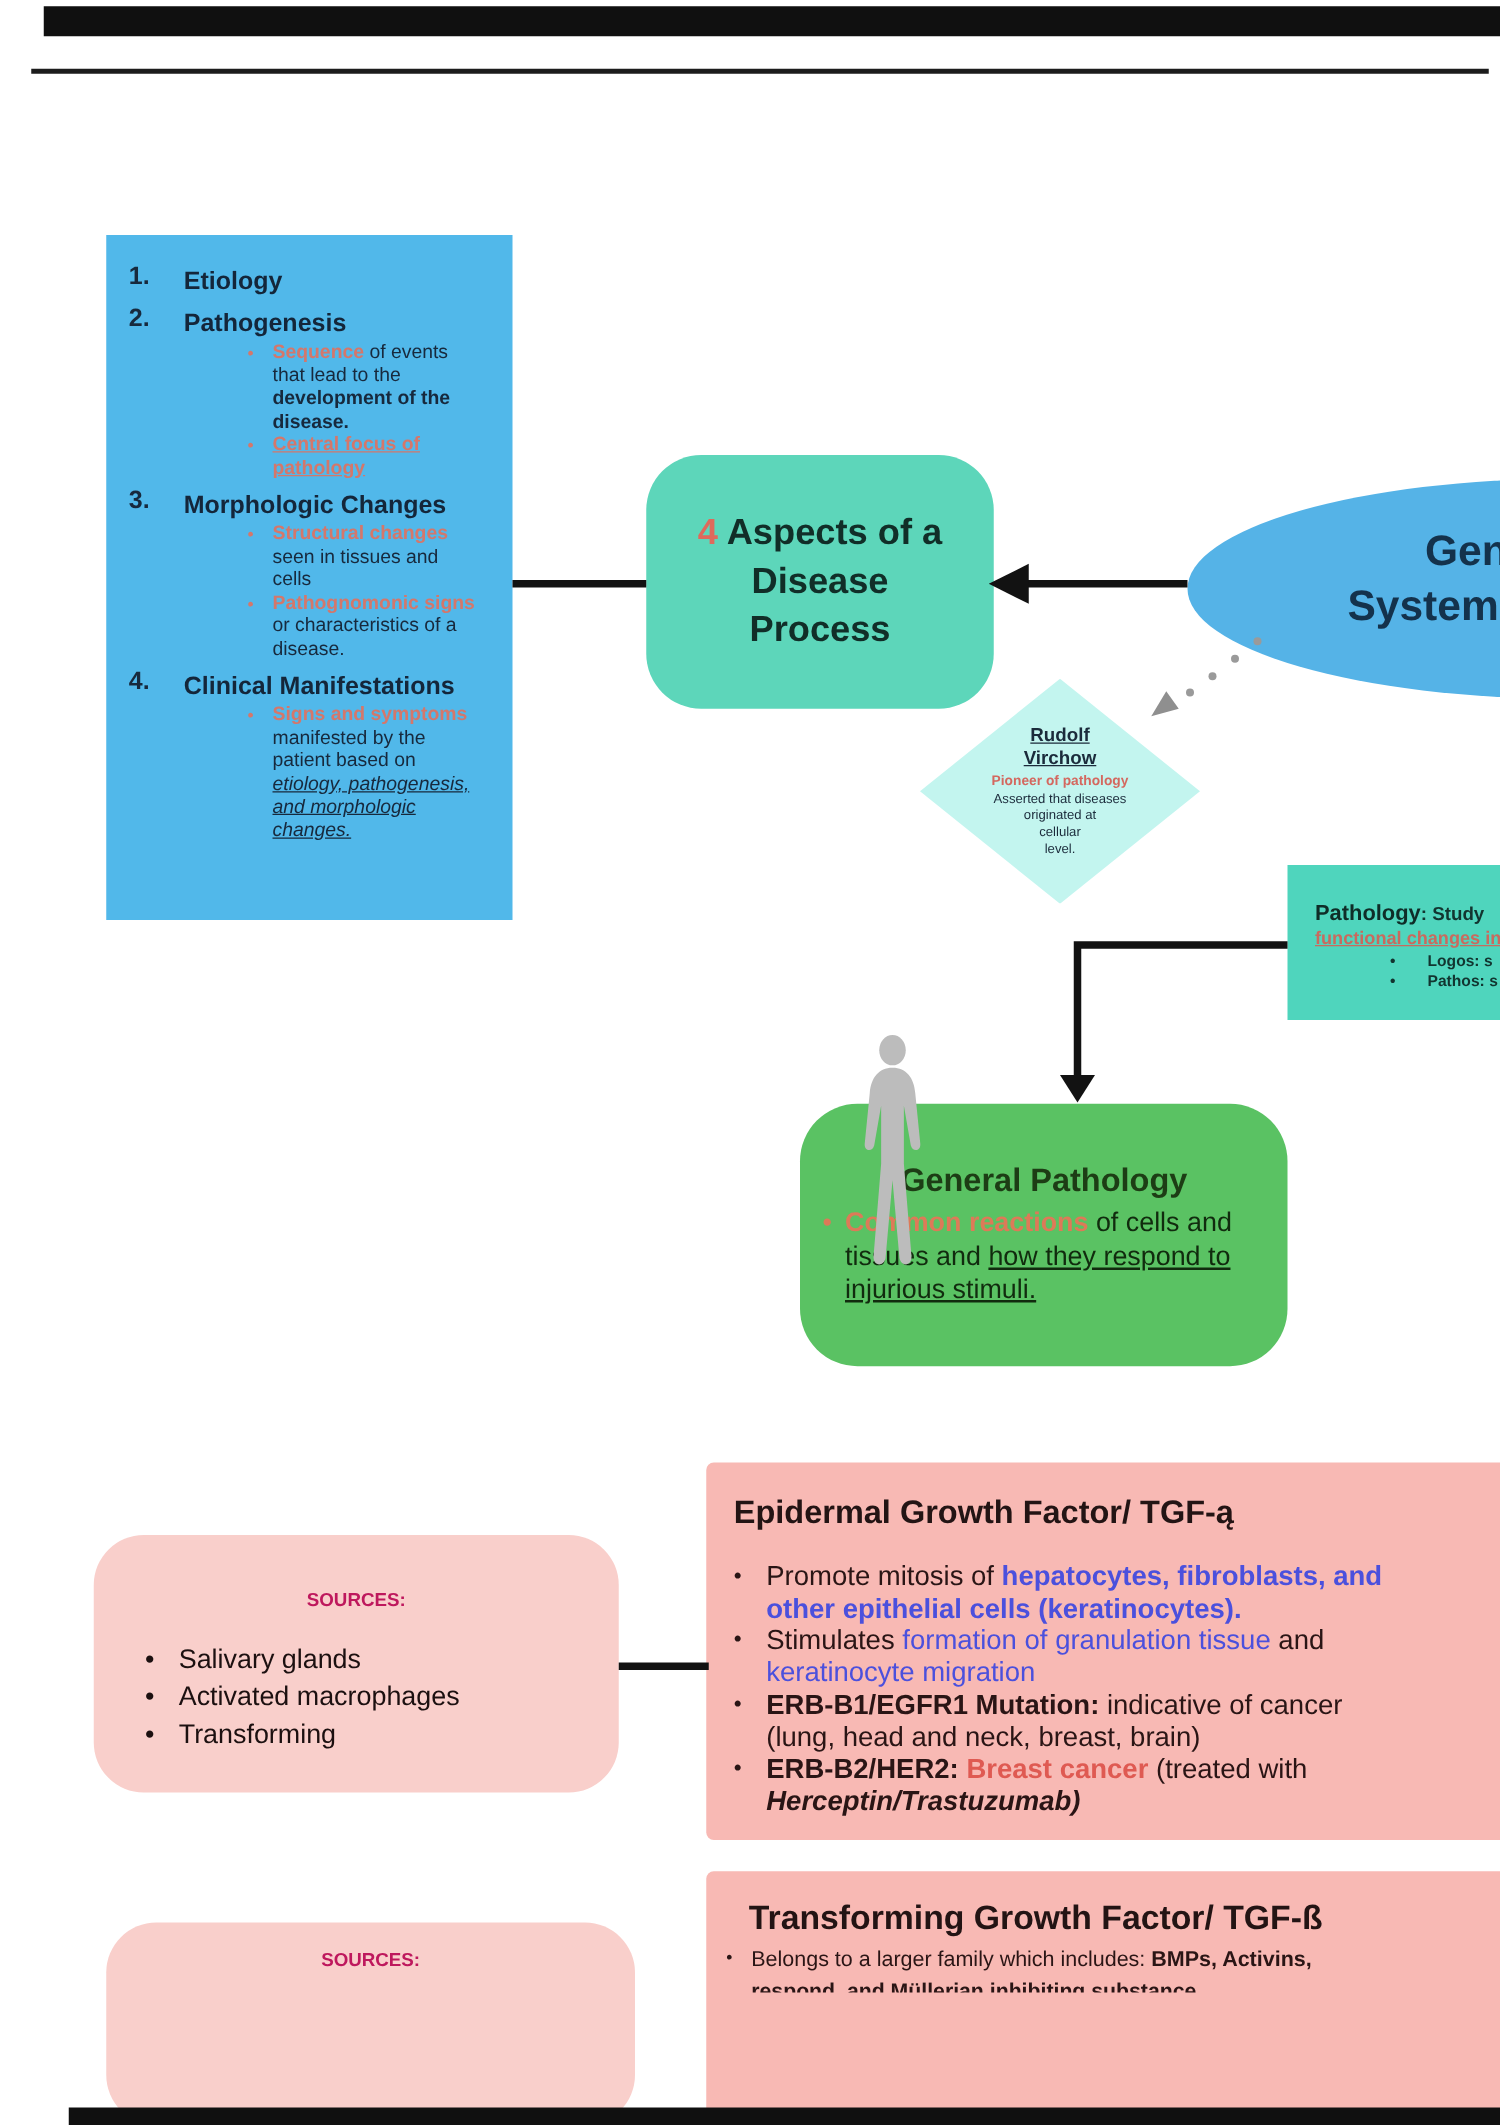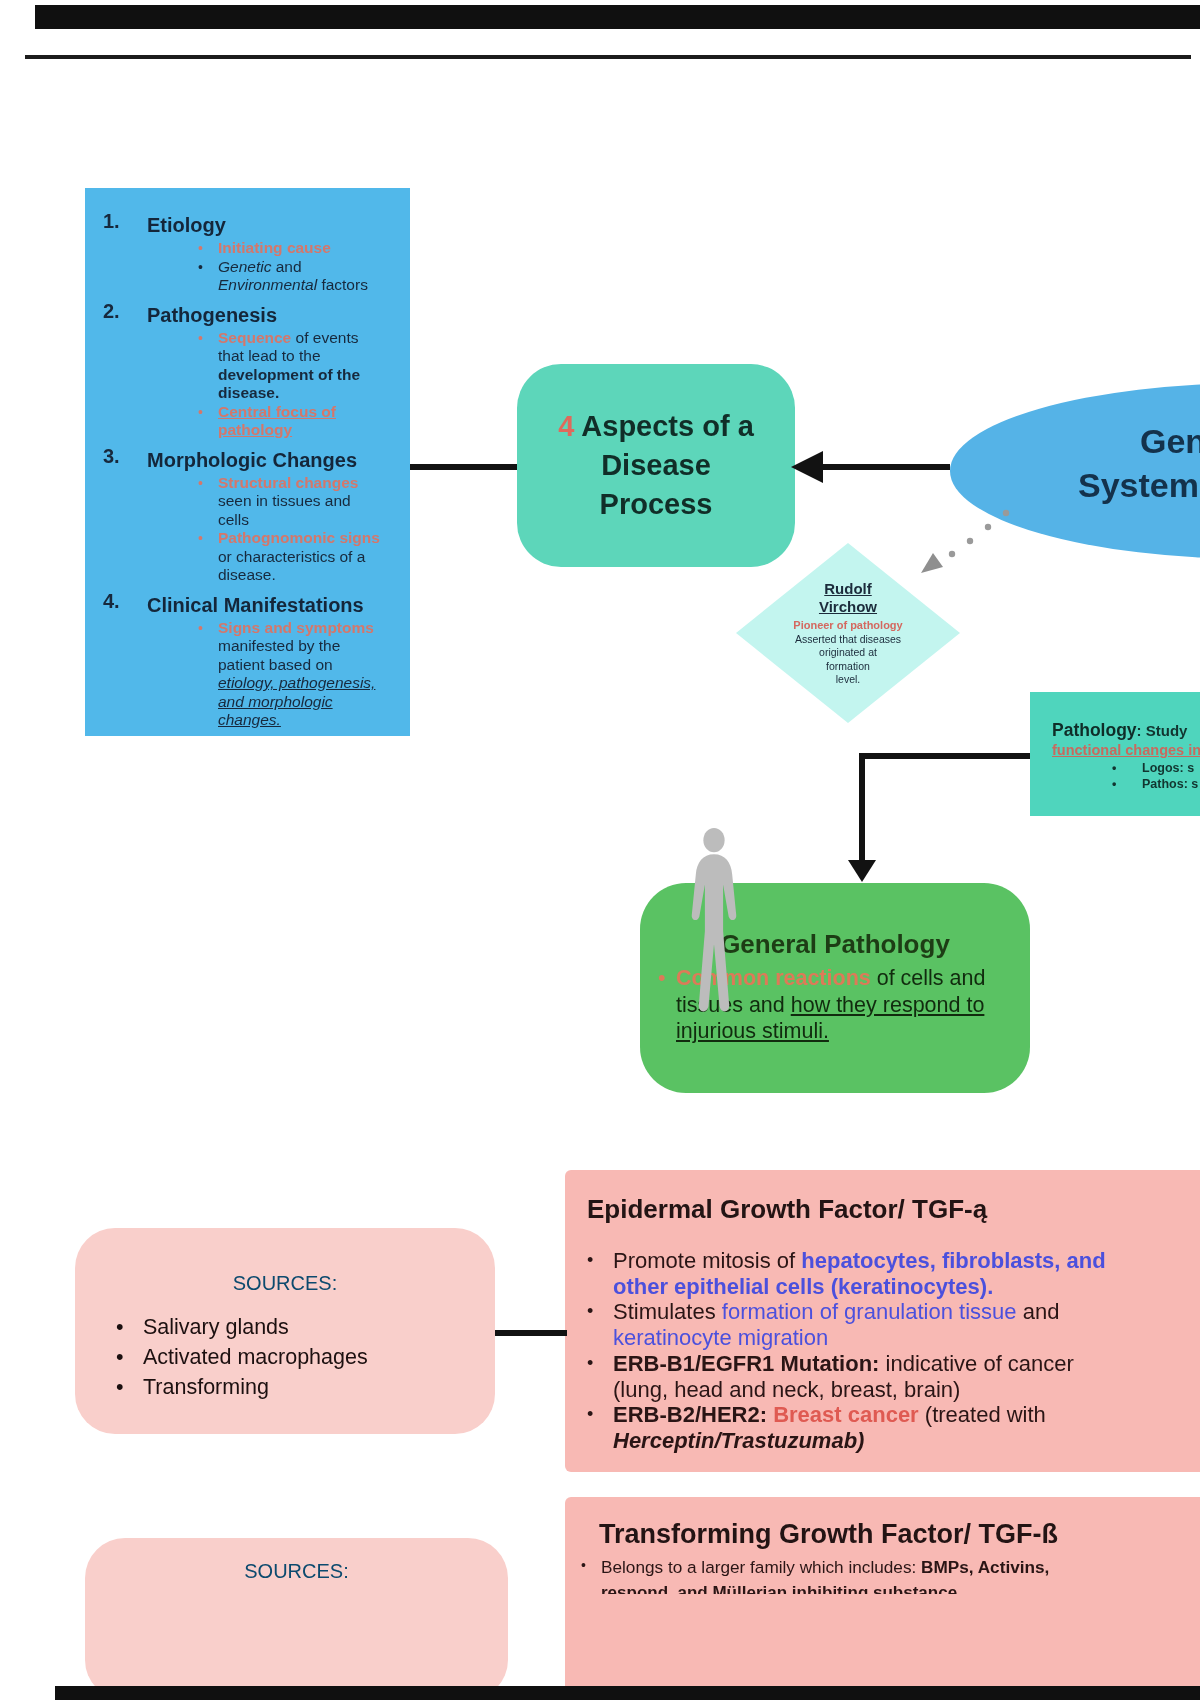--- a/index.html
+++ b/index.html
@@ -91,21 +91,21 @@
 
   
   .silhouette{left:683px;top:827px;z-index:6;}
 
   
   .sources-box{
     background:#f9cfcb;border-radius:40px;z-index:2;
   }
   .sources-egf{left:75px;top:1228px;width:420px;height:206px;}
   .sources-tgf{left:85px;top:1538px;width:423px;height:162px;}
-  .src-heading{position:absolute;left:0;width:100%;text-align:center;font-size:20px;font-weight:400;color:#0c4a6e;}
+  .src-heading{position:absolute;left:0;width:100%;text-align:center;font-size:15px;font-weight:700;color:#be185d;}
   .sources-egf .src-heading{top:44px;}
   .sources-tgf .src-heading{top:22px;}
   .src-items{position:absolute;left:16px;top:84px;font-size:21.5px;line-height:30px;color:#1c1010;}
   .src-item{position:relative;padding-left:52px;}
   .src-item::before{content:"\2022";position:absolute;left:25px;top:0;}
 
   .egf-box{left:565px;top:1170px;width:675px;height:302px;background:#f8b9b4;border-radius:6px;z-index:2;}
   .egf-title{position:absolute;left:22px;top:24px;font-size:26px;font-weight:700;color:#231414;white-space:nowrap;}
   .egf-bullets{position:absolute;left:12px;top:78px;font-size:22px;line-height:25.7px;color:#2a1515;}
   .eline{position:relative;padding-left:36px;white-space:nowrap;}
@@ -142,25 +142,20 @@
     <circle cx="952" cy="554" r="3.2"></circle>
     <polygon points="921,573 943,567 933,553"></polygon>
   </g>
 </svg>
 
 <div class="abs list-box">
 
   <div class="litem">
     <span class="lnum">1.</span>
     <div class="ltitle">Etiology</div>
-    <div class="lsubs">
-      <div class="sline first salm"><span class="part-salmon">Initiating cause</span></div>
-      <div class="sline first"><span class="part-italic">Genetic</span><span> and</span></div>
-      <div class="sline"><span class="part-italic">Environmental</span><span> factors</span></div>
-    </div>
   </div>
 
   <div class="litem">
     <span class="lnum">2.</span>
     <div class="ltitle">Pathogenesis</div>
     <div class="lsubs">
       <div class="sline first salm"><span class="part-salmon">Sequence</span><span> of events</span></div>
       <div class="sline"><span>that lead to the</span></div>
       <div class="sline"><span class="part-bold">development of the</span></div>
       <div class="sline"><span class="part-bold">disease.</span></div>
@@ -210,21 +205,21 @@
 
 <div class="abs diamond">
   <div class="dia-name">
     <span>Rudolf</span><br>
     <span>Virchow</span>
   </div>
   <div class="dia-role">Pioneer of pathology</div>
   <div class="dia-desc">
     <div>Asserted that diseases</div>
     <div>originated at</div>
-    <div>formation</div>
+    <div>cellular</div>
     <div>level.</div>
   </div>
 </div>
 
 <div class="abs pathology-box">
   <div class="pl1"><span class="pterm">Pathology</span><span>: Study</span></div>
   <div class="pl2">functional changes in</div>
   <div class="pb"><span>Logos: s</span></div>
   <div class="pb"><span>Pathos: s</span></div>
 </div>

